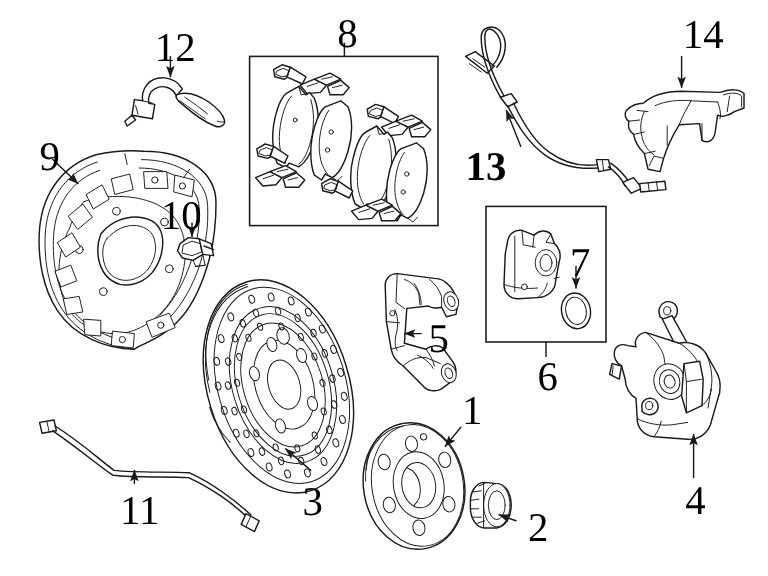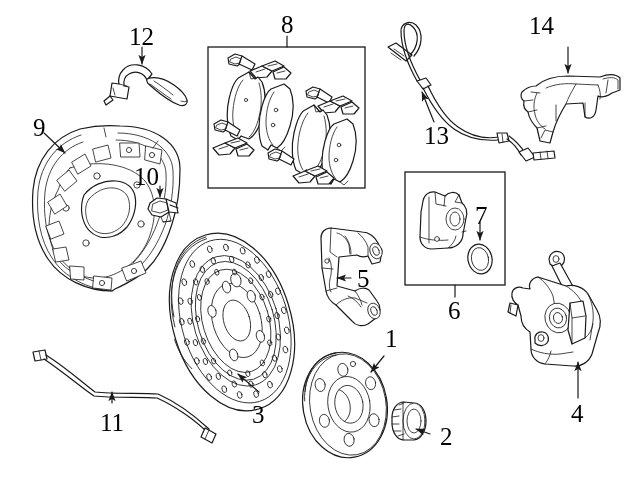--- a/index.html
+++ b/index.html
@@ -18,21 +18,21 @@
   #art {
     position: absolute;
     left: 0;
     top: 0;
     width: 640px;
     height: 480px;
   }
   .callout-label {
     position: absolute;
     font-family: "Liberation Serif", serif;
-    font-size: 25px;
+    font-size: 34px;
     line-height: 1;
     color: #000000;
     white-space: nowrap;
     user-select: none;
   }
 </style>
 </head>
 <body>
 
 <div id="diagram-root">
@@ -579,16 +579,16 @@
   <div class="callout-label" style="left:252px; top:402px;">3</div>
   <div class="callout-label" style="left:571px; top:401px;">4</div>
   <div class="callout-label" style="left:357px; top:266px;">5</div>
   <div class="callout-label" style="left:448px; top:298px;">6</div>
   <div class="callout-label" style="left:475px; top:203px;">7</div>
   <div class="callout-label" style="left:281px; top:12px;">8</div>
   <div class="callout-label" style="left:33px; top:115px;">9</div>
   <div class="callout-label" style="left:134px; top:164px;">10</div>
   <div class="callout-label" style="left:100px; top:410px;">11</div>
   <div class="callout-label" style="left:129px; top:24px;">12</div>
-  <div class="callout-label" style="left:424px; top:123px;">13</div>
-  <div class="callout-label" style="left:529px; top:13px;text-align:right;">14</div>
+  <div class="callout-label" style="left:388px; top:123px;font-weight:bold;">13</div>
+  <div class="callout-label" style="left:569px; top:13px;text-align:right;">14</div>
 
 </div>
 
 </body></html>

